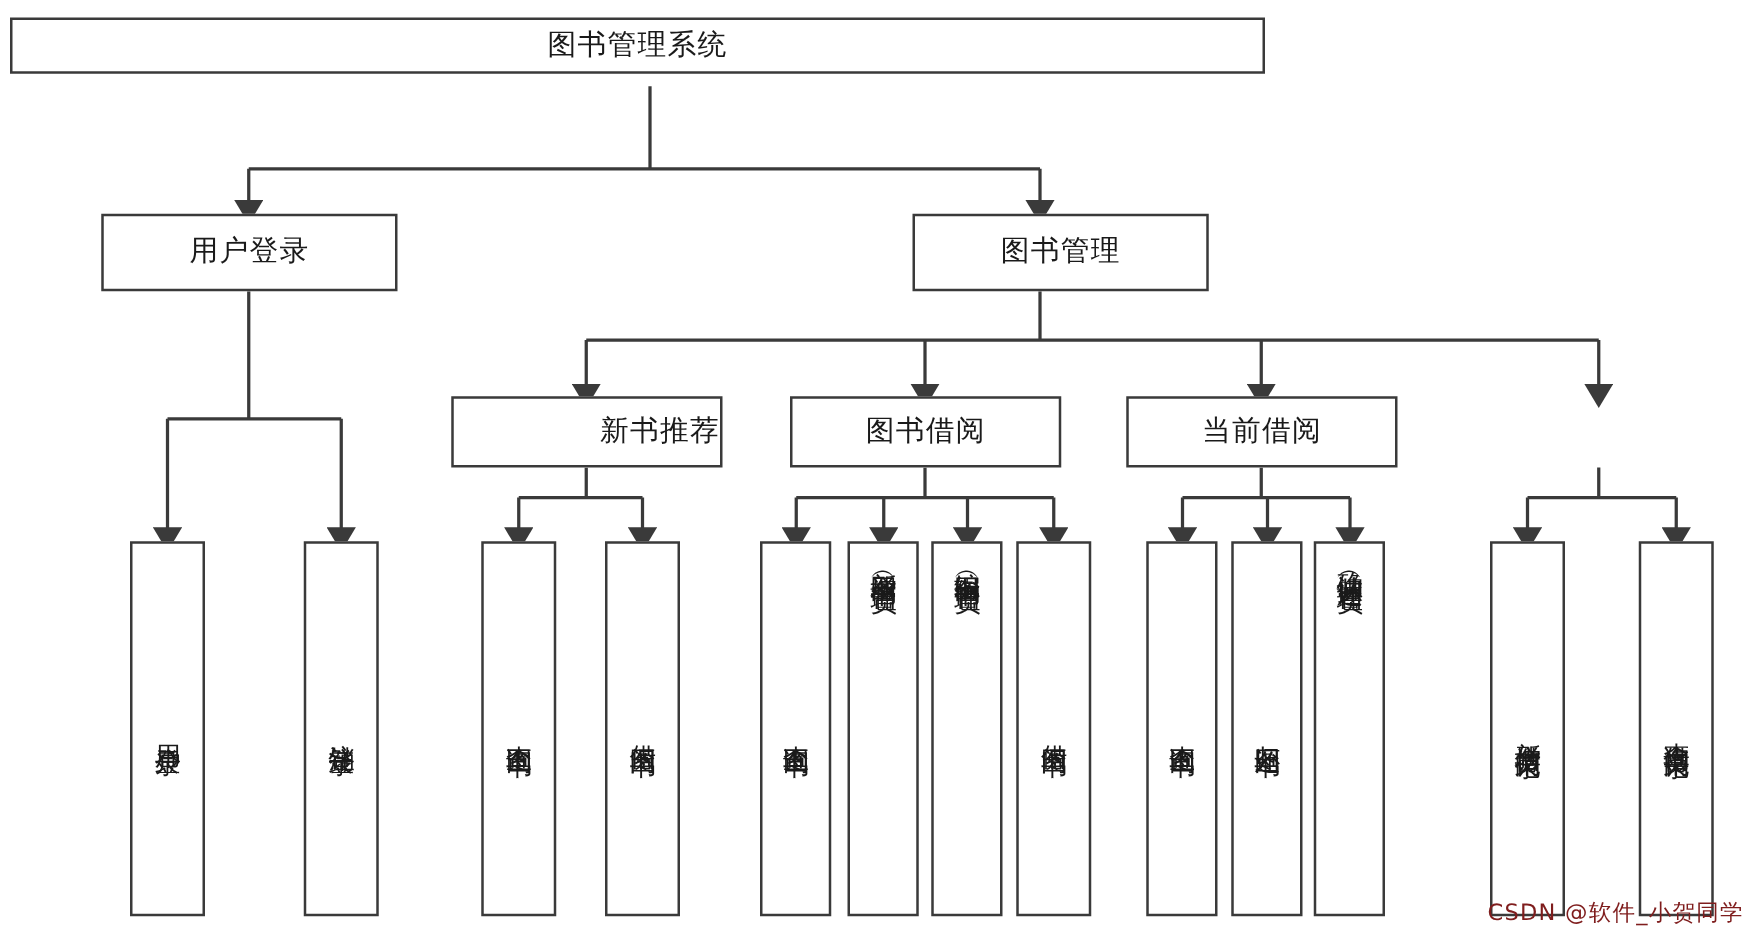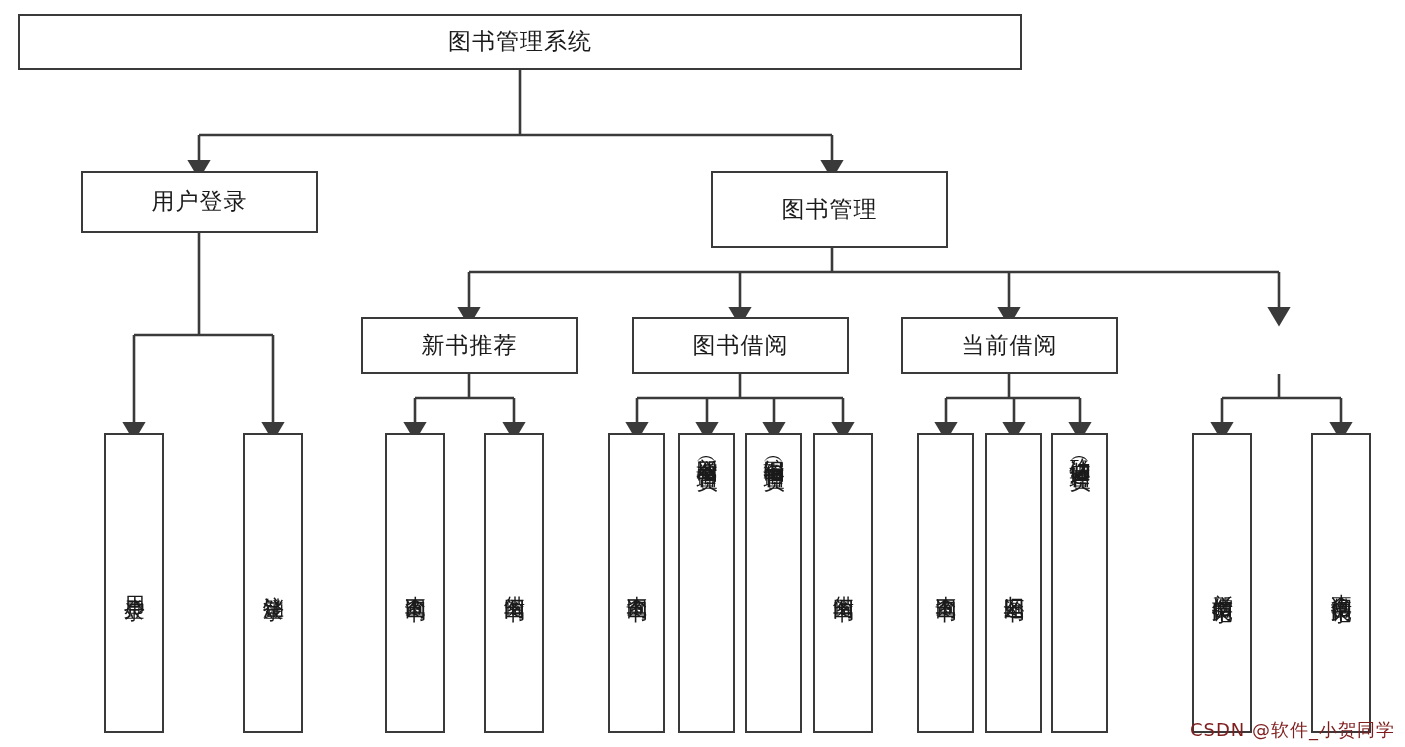--- a/index.html
+++ b/index.html
@@ -116,32 +116,32 @@
       <path d="M1014,398 L1014,425" marker-end="url(#arrowhead)"></path>
       <path d="M1080,398 L1080,425" marker-end="url(#arrowhead)"></path>
 
       <path d="M1279,374 L1279,398"></path>
       <path d="M1222,398 L1341,398"></path>
       <path d="M1222,398 L1222,425" marker-end="url(#arrowhead)"></path>
       <path d="M1341,398 L1341,425" marker-end="url(#arrowhead)"></path>
     </g>
   </svg>
 
-  <div class="node horiz" style="left:18px; top:14px; width:1004px; height:56px;">
+  <div class="node horiz" style="left:8px; top:14px; width:1004px; height:45px;">
     <span class="node-label">图书管理系统</span>
   </div>
 
   <div class="node horiz" style="left:81px; top:171px; width:237px; height:62px;">
     <span class="node-label">用户登录</span>
   </div>
-  <div class="node horiz" style="left:711px; top:171px; width:237px; height:77px;">
+  <div class="node horiz" style="left:730px; top:171px; width:237px; height:62px;">
     <span class="node-label">图书管理</span>
   </div>
 
-  <div class="node horiz" style="left:361px; top:317px; width:217px; height:57px;">
+  <div class="node horiz" style="left:361px; top:317px; width:217px; height:57px;justify-content:flex-end;">
     <span class="node-label">新书推荐</span>
   </div>
   <div class="node horiz" style="left:632px; top:317px; width:217px; height:57px;">
     <span class="node-label">图书借阅</span>
   </div>
   <div class="node horiz" style="left:901px; top:317px; width:217px; height:57px;">
     <span class="node-label">当前借阅</span>
   </div>
 
   <div class="node vert midtext" style="left:104px; top:433px; width:60px; height:300px;">

